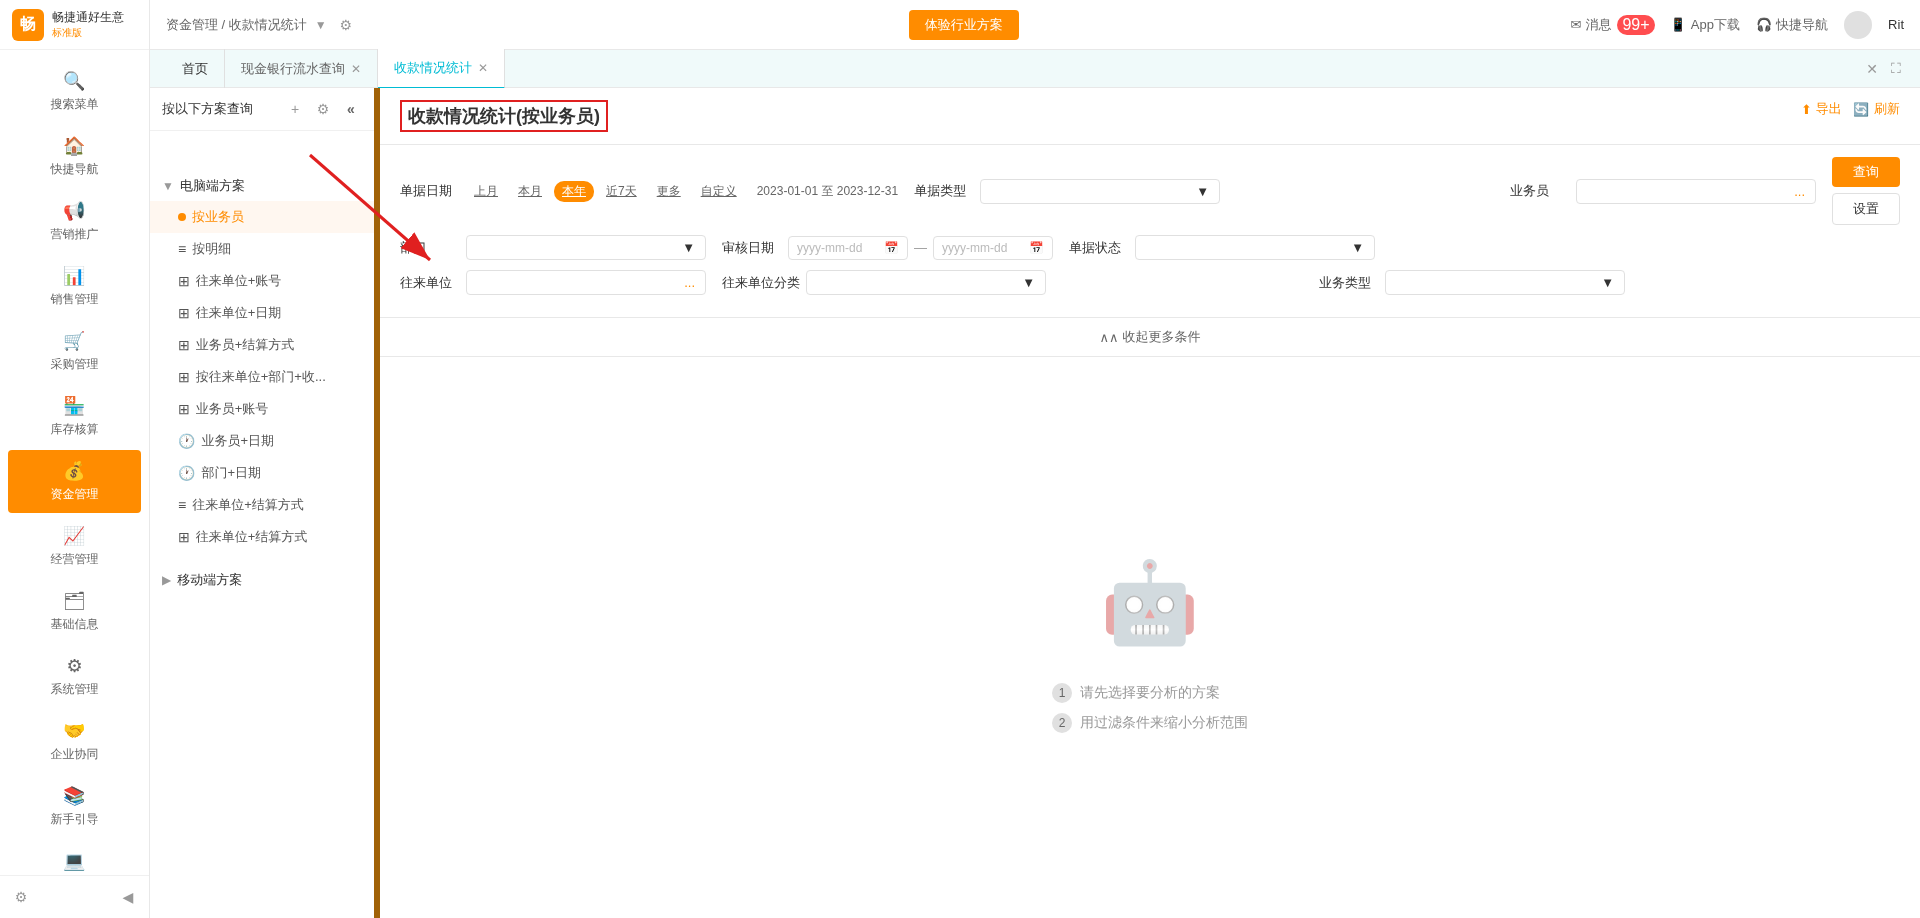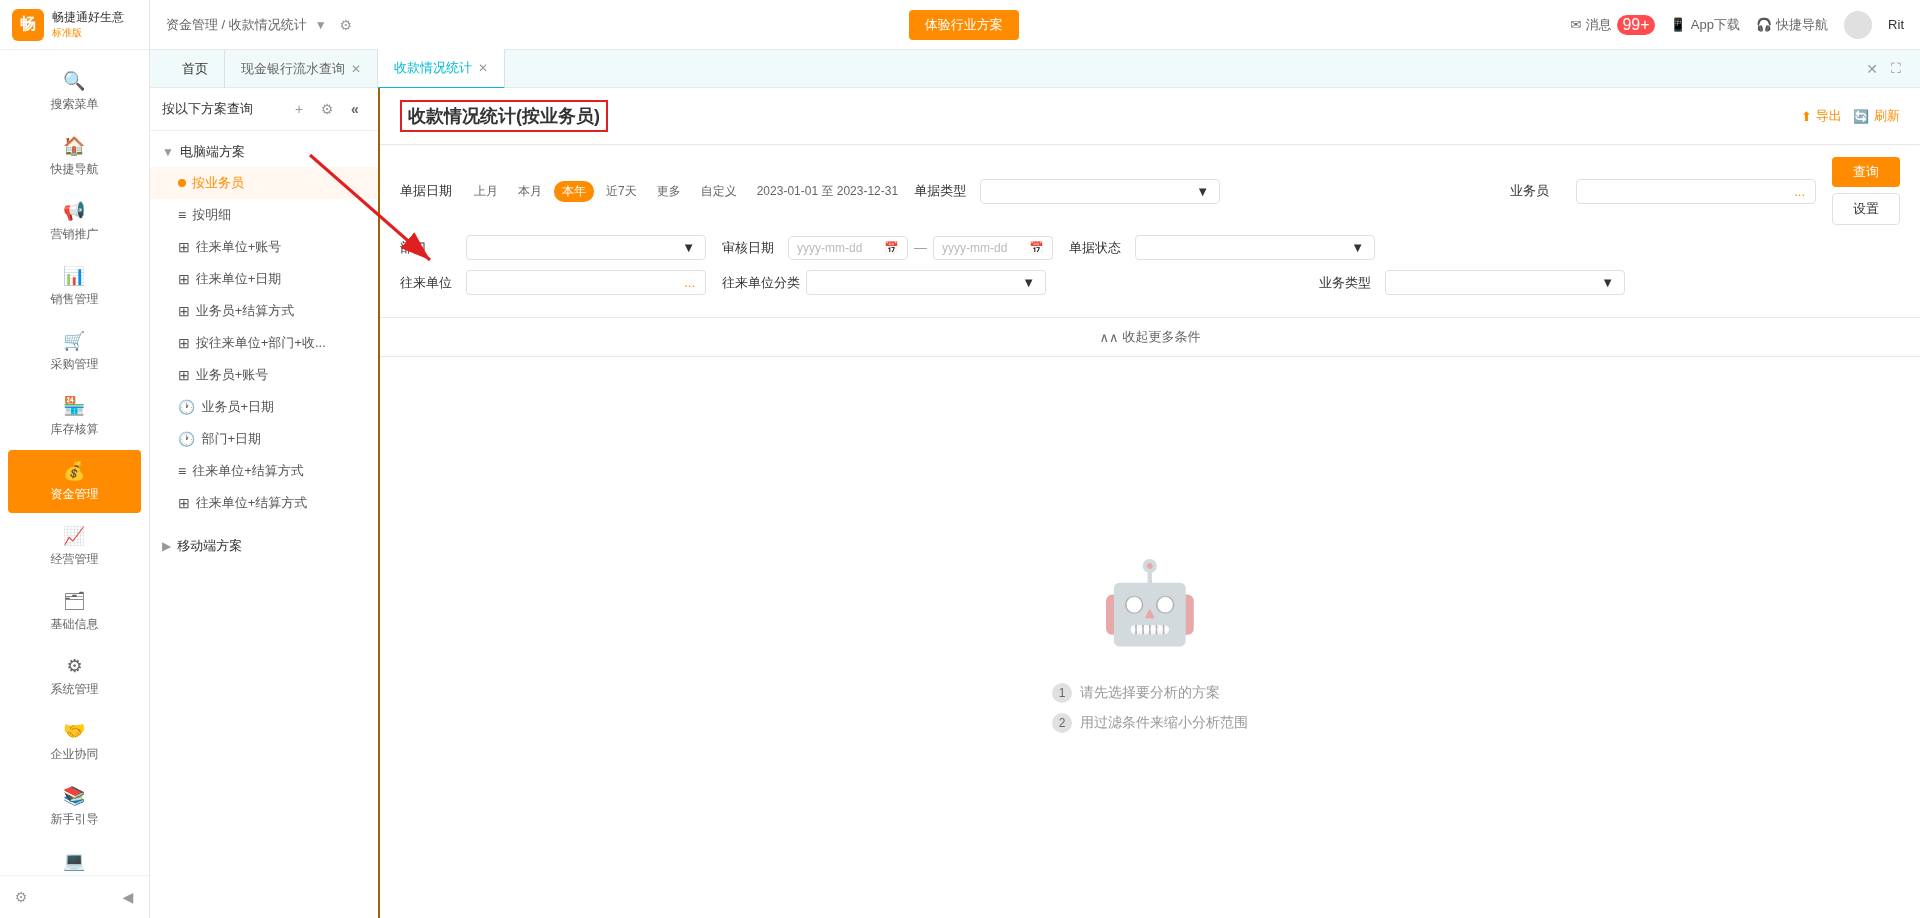--- a/index.html
+++ b/index.html
@@ -37,48 +37,48 @@
     .tab-item.home { color: #333; }
     .tab-item.active { background: #fff; color: #00bcd4; border-bottom: 2px solid #00bcd4; }
     .tab-close { margin-left: 6px; color: #999; font-size: 12px; }
     .tab-window-controls { margin-left: auto; display: flex; gap: 8px; }
     .win-btn { width: 16px; height: 16px; display: flex; align-items: center; justify-content: center; color: #999; cursor: pointer; font-size: 14px; }
 
     
     .page-area { flex: 1; display: flex; overflow: hidden; }
 
     
-    .left-panel { width: 230px; background: #fff; border-right: 2px solid #a16207; display: flex; flex-direction: column; overflow-y: auto; }
+    .left-panel { width: 230px; background: #fff; border-right: 6px solid #a16207; display: flex; flex-direction: column; overflow-y: auto; gap: 34px; }
     .left-panel-header { display: flex; align-items: center; justify-content: space-between; padding: 10px 12px; border-bottom: 1px solid #f0f0f0; font-size: 13px; color: #333; }
     .left-panel-actions { display: flex; align-items: center; gap: 6px; }
     .icon-btn { width: 22px; height: 22px; display: flex; align-items: center; justify-content: center; color: #999; cursor: pointer; font-size: 14px; }
     .scheme-group { padding: 6px 0; }
     .scheme-group-header { display: flex; align-items: center; padding: 6px 12px; font-size: 13px; color: #333; cursor: pointer; }
     .scheme-group-header .arrow { margin-right: 6px; color: #999; font-size: 12px; }
     .scheme-item { display: flex; align-items: center; padding: 7px 12px 7px 28px; font-size: 13px; color: #555; cursor: pointer; }
     .scheme-item.active { color: #ff8c00; background: #fff7f0; }
     .scheme-item .item-icon { margin-right: 6px; font-size: 14px; }
     .active-dot { display: inline-block; width: 8px; height: 8px; background: #ff8c00; border-radius: 50%; margin-right: 6px; }
 
     
     .right-content { flex: 1; display: flex; flex-direction: column; background: #f5f5f5; }
 
     
-    .page-title-bar { background: #fff; padding: 12px 20px 0; border-bottom: 1px solid #e8e8e8; display: flex; align-items: center; justify-content: space-between; }
+    .page-title-bar { background: #fff; padding: 12px 20px 0; border-bottom: 1px solid #e8e8e8; display: flex; align-items: flex-start; justify-content: space-between; }
     .page-title { font-size: 18px; font-weight: bold; color: #333; border: 2px solid #e02020; padding: 2px 8px; display: inline-block; }
     .page-title-actions { display: flex; align-items: center; gap: 12px; padding-bottom: 12px; }
     .action-btn { display: flex; align-items: center; gap: 4px; color: #ff8c00; font-size: 13px; cursor: pointer; }
 
     
     .filter-area { background: #fff; padding: 12px 20px; margin: 0; border-bottom: 1px solid #e8e8e8; }
     .filter-row { display: flex; align-items: center; margin-bottom: 10px; gap: 16px; flex-wrap: wrap; }
     .filter-item { display: flex; align-items: center; gap: 6px; }
     .filter-label { color: #333; font-size: 13px; white-space: nowrap; min-width: 60px; }
     .date-tabs { display: flex; gap: 4px; align-items: center; }
-    .date-tab { padding: 2px 8px; font-size: 12px; color: #666; cursor: pointer; border-radius: 3px; }
+    .date-tab { padding: 2px 8px; font-size: 12px; color: #666; cursor: pointer; border-radius: 3px; text-decoration: underline; }
     .date-tab.active { background: #ff8c00; color: #fff; border-radius: 10px; }
     .date-range { font-size: 12px; color: #666; margin-left: 6px; }
     .filter-select { display: flex; align-items: center; gap: 4px; border: 1px solid #e0e0e0; border-radius: 4px; padding: 4px 10px; font-size: 13px; color: #333; background: #fff; min-width: 180px; justify-content: space-between; }
     .filter-select-wide { min-width: 240px; }
     .input-group { display: flex; align-items: center; gap: 6px; }
     .date-input { border: 1px solid #e0e0e0; border-radius: 4px; padding: 4px 8px; font-size: 12px; color: #bbb; width: 120px; display: flex; align-items: center; justify-content: space-between; }
     .dash { color: #999; }
     .query-btn { background: #ff8c00; color: #fff; border: none; padding: 6px 20px; border-radius: 4px; font-size: 13px; cursor: pointer; }
     .set-btn { border: 1px solid #e0e0e0; background: #fff; padding: 6px 20px; border-radius: 4px; font-size: 13px; cursor: pointer; color: #333; }
 

